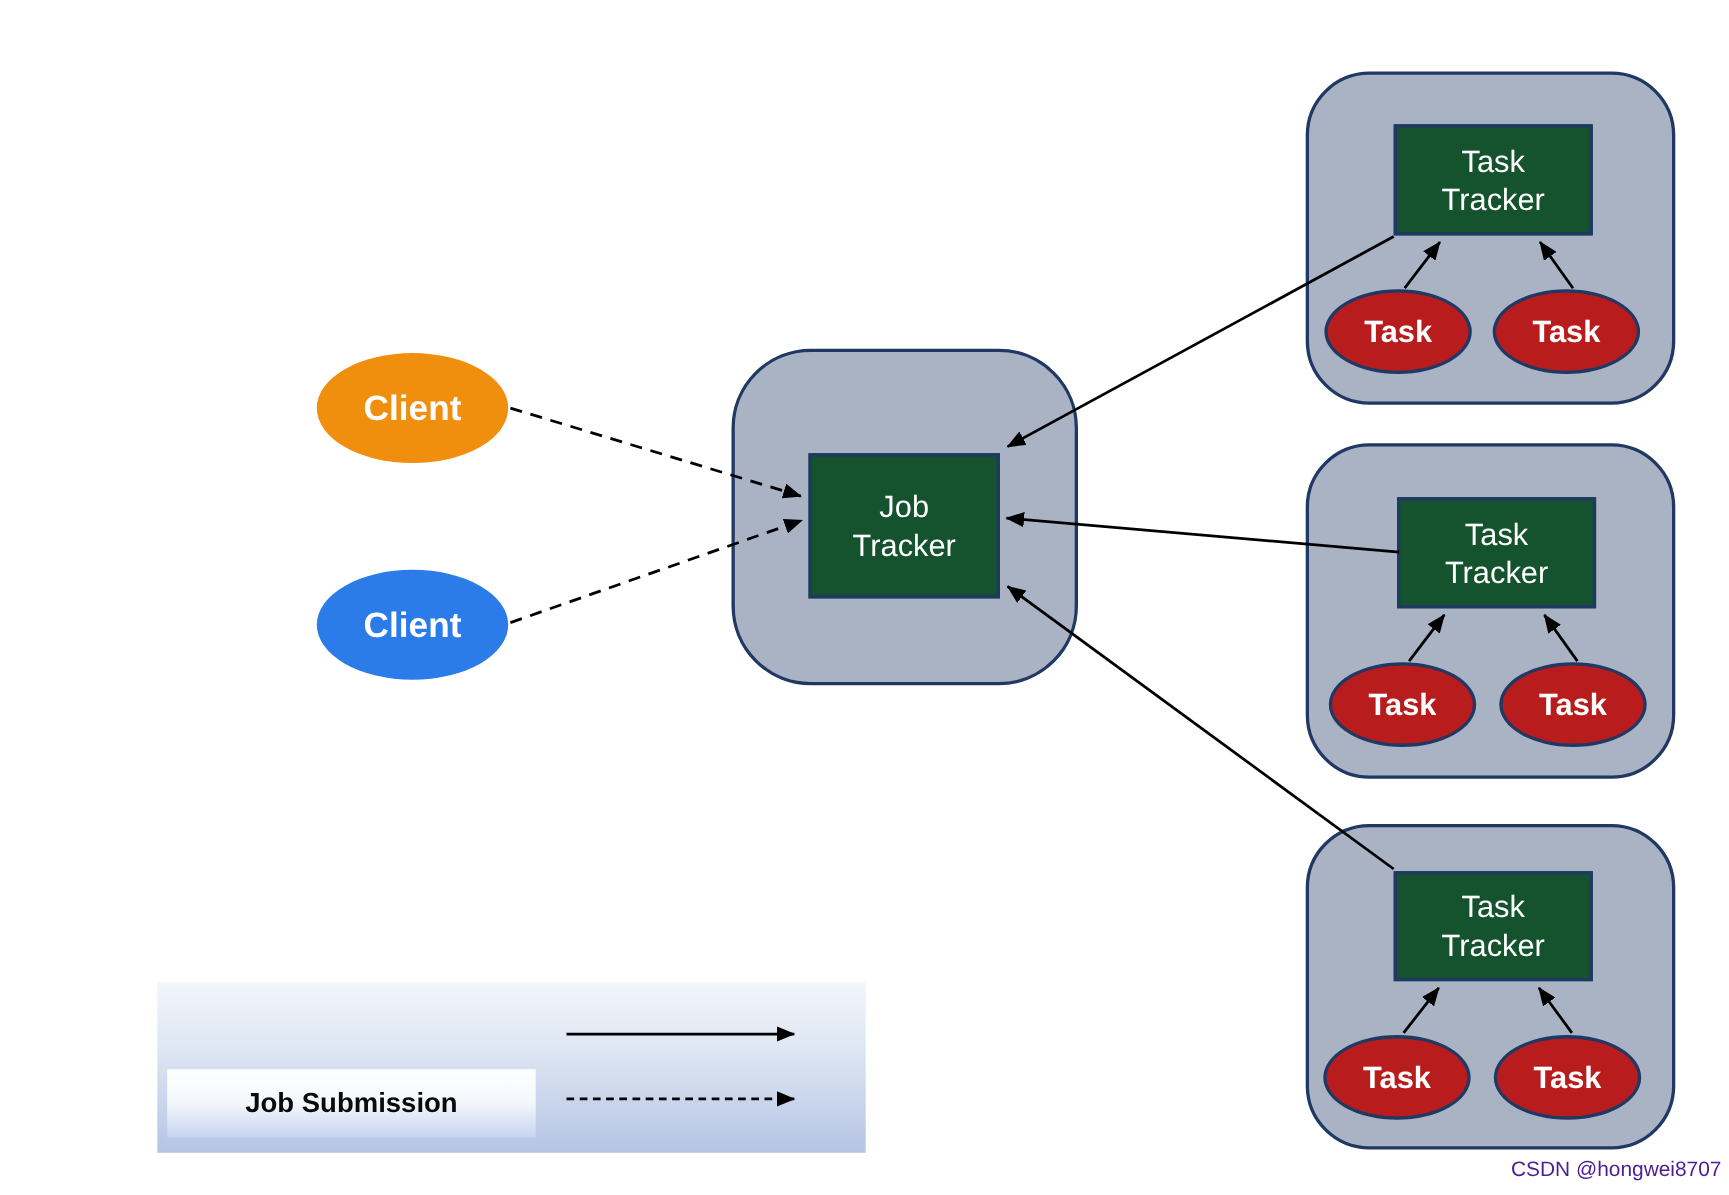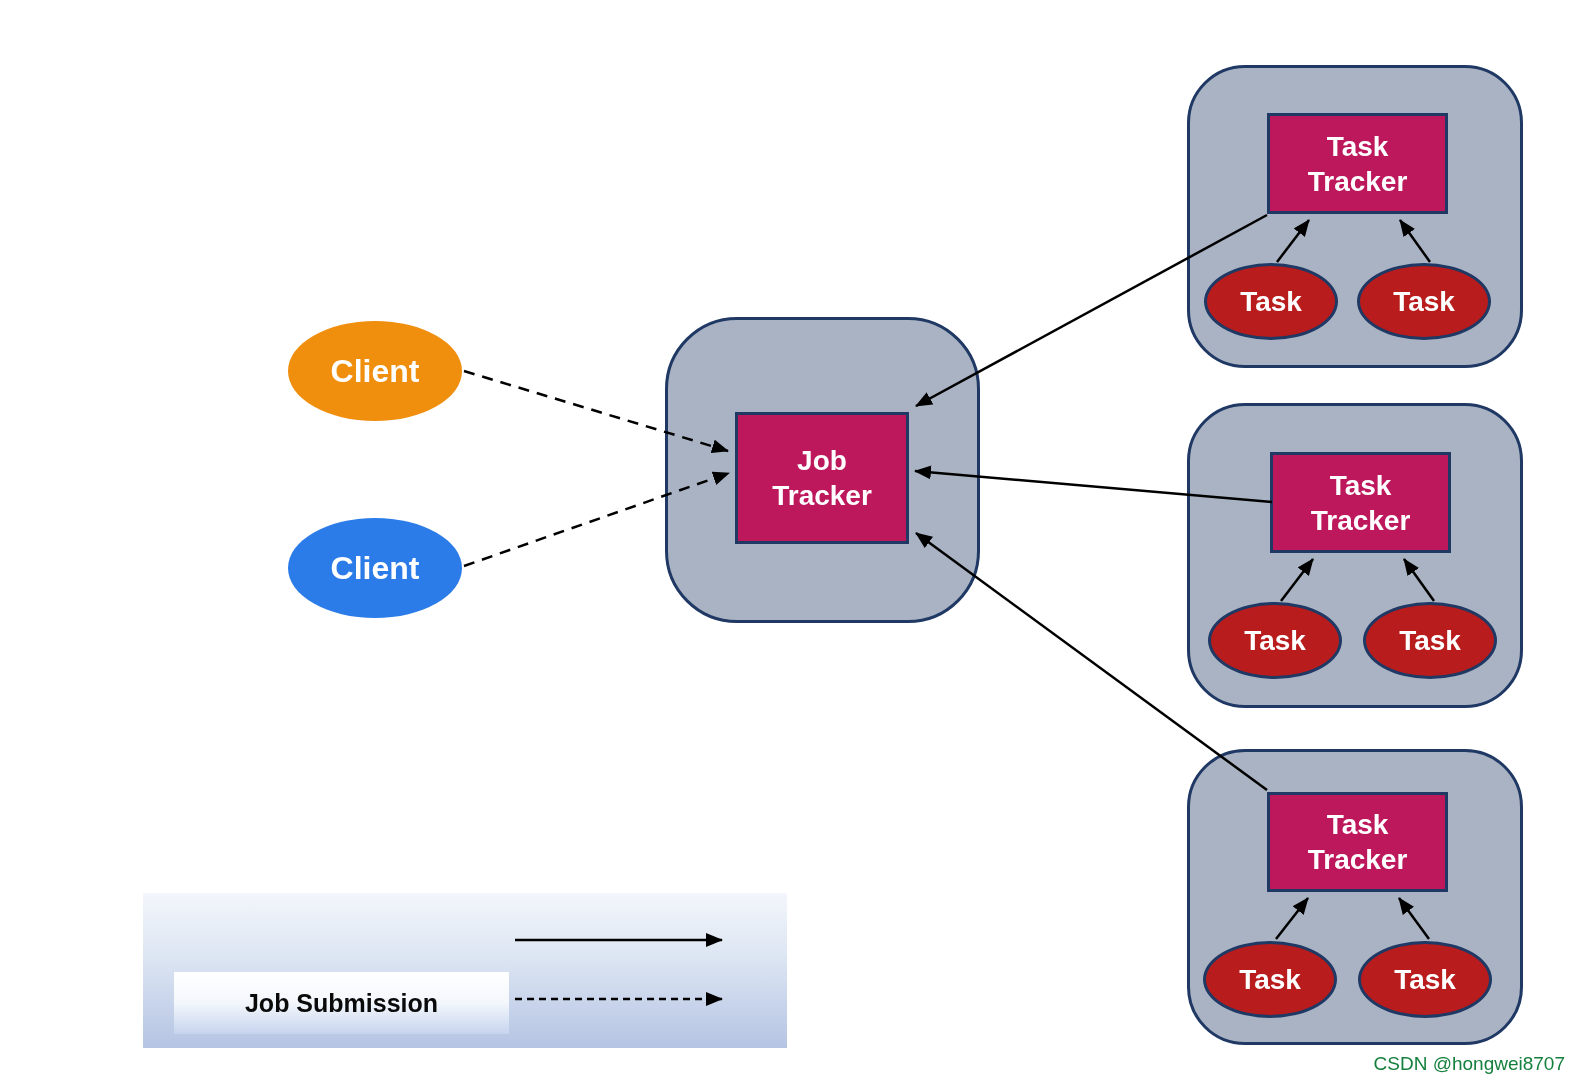--- a/index.html
+++ b/index.html
@@ -30,29 +30,29 @@
     box-sizing: border-box;
   }
   #jt-container { left: 665px; top: 317px; width: 315px; height: 306px; border-radius: 72px; }
   #group-1 { left: 1187px; top: 65px;  width: 336px; height: 303px; border-radius: 58px; }
   #group-2 { left: 1187px; top: 403px; width: 336px; height: 305px; border-radius: 58px; }
   #group-3 { left: 1187px; top: 749px; width: 336px; height: 296px; border-radius: 58px; }
 
   
   .node-box {
     position: absolute;
-    background: #be185d;
+    background: #14532d;
     border: 3px solid #1f3864;
     box-sizing: border-box;
     display: flex;
     align-items: center;
     justify-content: center;
     color: #ffffff;
     font-size: 28px;
-    font-weight: 700;
+    font-weight: 400;
     text-align: center;
     line-height: 1.25;
   }
   .node-box > span { display: block; width: 132px; }
   #jt-box   { left: 735px;  top: 412px; width: 174px; height: 132px; }
   #tt-box-1 { left: 1267px; top: 113px; width: 181px; height: 101px; }
   #tt-box-2 { left: 1270px; top: 452px; width: 181px; height: 101px; }
   #tt-box-3 { left: 1267px; top: 792px; width: 181px; height: 100px; }
 
   
@@ -97,28 +97,28 @@
     width: 335px;
     background: linear-gradient(180deg, #ffffff 0%, #f3f7fc 50%, #c6d4ee 100%);
     display: flex;
     align-items: center;
     justify-content: center;
     font-size: 25px;
     font-weight: 700;
     color: #0a0a0a;
   }
   #legend-pill-1 { top: 12px; height: 64px; }
-  #legend-pill-2 { top: 79px; height: 62px; margin-left: 22px; }
+  #legend-pill-2 { top: 79px; height: 62px; }
 
   .watermark {
     position: absolute;
     right: 7px;
     top: 1053px;
     font-size: 19px;
-    color: #15803d;
+    color: #4c1d95;
   }
 
   
   svg.arrows {
     position: absolute;
     left: 0; top: 0;
     width: 1572px; height: 1086px;
     pointer-events: none;
   }
   svg.arrows line { stroke: #000000; stroke-width: 2.5; }

